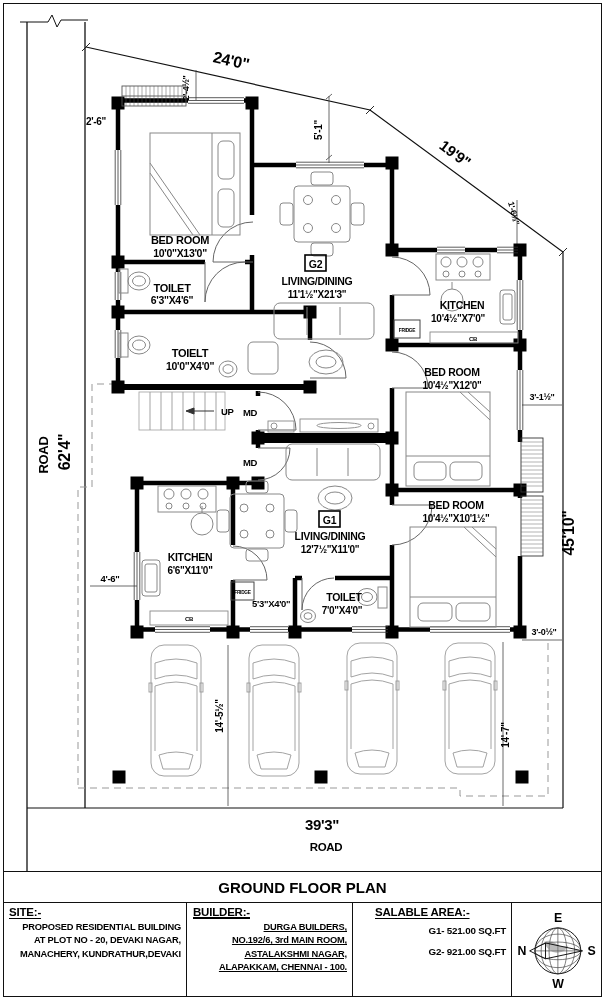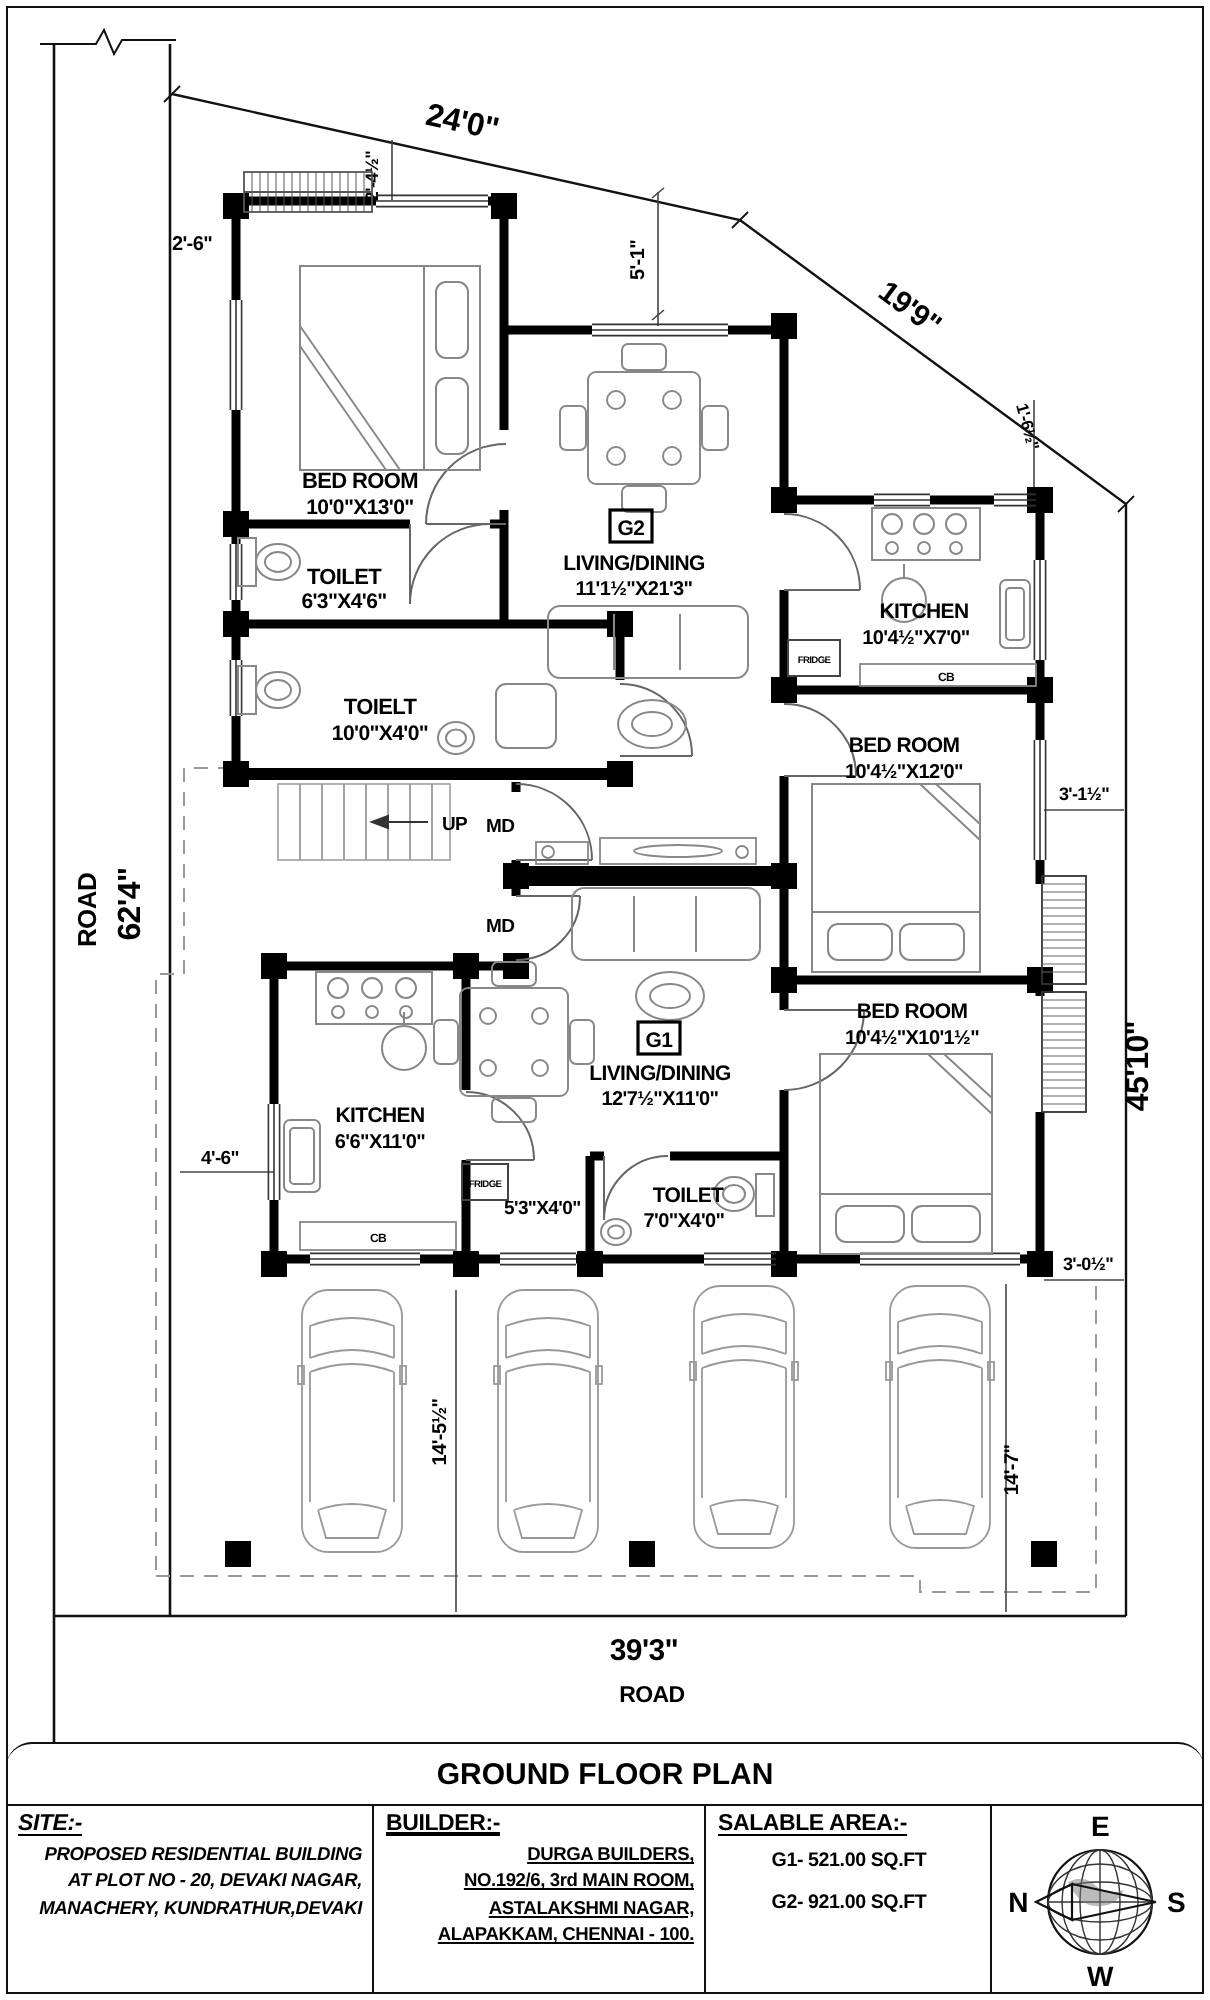--- a/index.html
+++ b/index.html
@@ -2,32 +2,32 @@
 <html><head>
 <meta charset="utf-8">
 <style>
   html,body{margin:0;padding:0;background:#fff;}
   .sheet{position:relative;width:605px;height:1000px;background:#fff;overflow:hidden;
          font-family:"Liberation Sans",sans-serif;color:#000;}
   .frame{position:absolute;inset:3px;border:1.6px solid #111;pointer-events:none;}
   svg text{font-family:"Liberation Sans",sans-serif;font-weight:bold;fill:#000;letter-spacing:-0.3px;}
   .plan-svg{position:absolute;top:0;left:0;}
   .titlebar{position:absolute;left:3px;right:3px;top:871px;height:31px;border-top:1.5px solid #111;
-            display:flex;align-items:center;justify-content:center;border-radius:13px;}
+            display:flex;align-items:center;justify-content:center;}
   .titlebar span{font-size:15px;font-weight:bold;letter-spacing:0px;}
   .infotable{position:absolute;left:3px;right:3px;top:902px;bottom:3px;border-top:1.5px solid #111;
              display:flex;}
   .cell{border-right:1.5px solid #111;padding:3px 5px 2px 6px;box-sizing:border-box;overflow:hidden;}
   .cell:last-child{border-right:none;}
-  .c1{width:184px;font-style:italic;} .c2{width:166px;text-decoration:underline;} .c3{width:143px;}
+  .c1{width:184px;} .c2{width:166px;text-decoration:underline;} .c3{width:143px;margin-left:16px;}
   .c4{flex:1;display:flex;align-items:center;justify-content:center;padding:0;}
   .head{font-size:11.5px;font-weight:bold;text-decoration:underline;text-underline-offset:2px;
         letter-spacing:-0.2px;margin-bottom:3px;}
   .body-lines{font-size:9.3px;font-weight:bold;line-height:1.45;letter-spacing:-0.2px;white-space:nowrap;text-align:right;}
-  .c3 .body-lines{text-align:center;font-size:9.8px;line-height:2.1;margin-top:2px;}
+  .c3 .body-lines{text-align:right;font-size:9.8px;line-height:2.1;margin-top:2px;}
   .c2 .body-lines{padding-left:6px;}
 </style>
 </head>
 <body>
 
 <div class="sheet">
   <div class="frame"></div>
 
   <svg class="plan-svg" width="605" height="872" viewBox="0 0 605 872">
 

